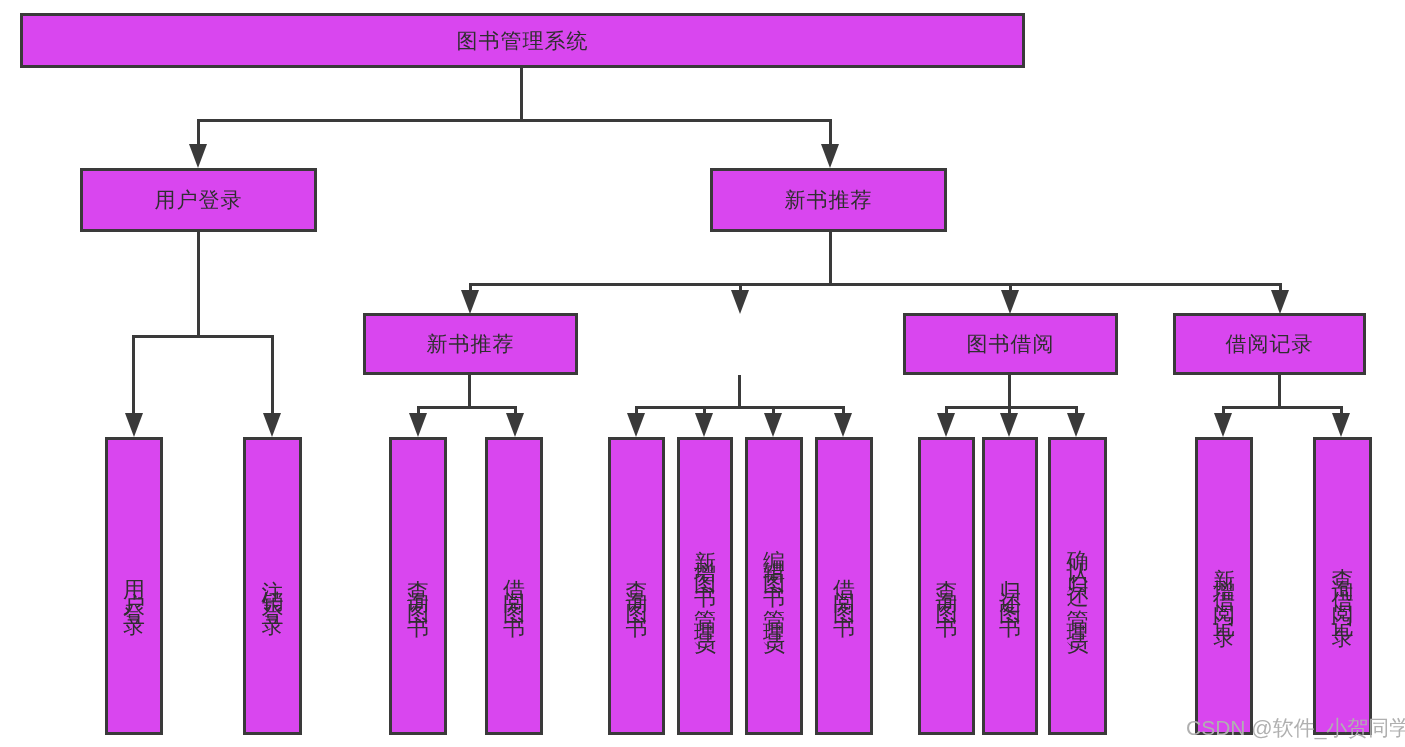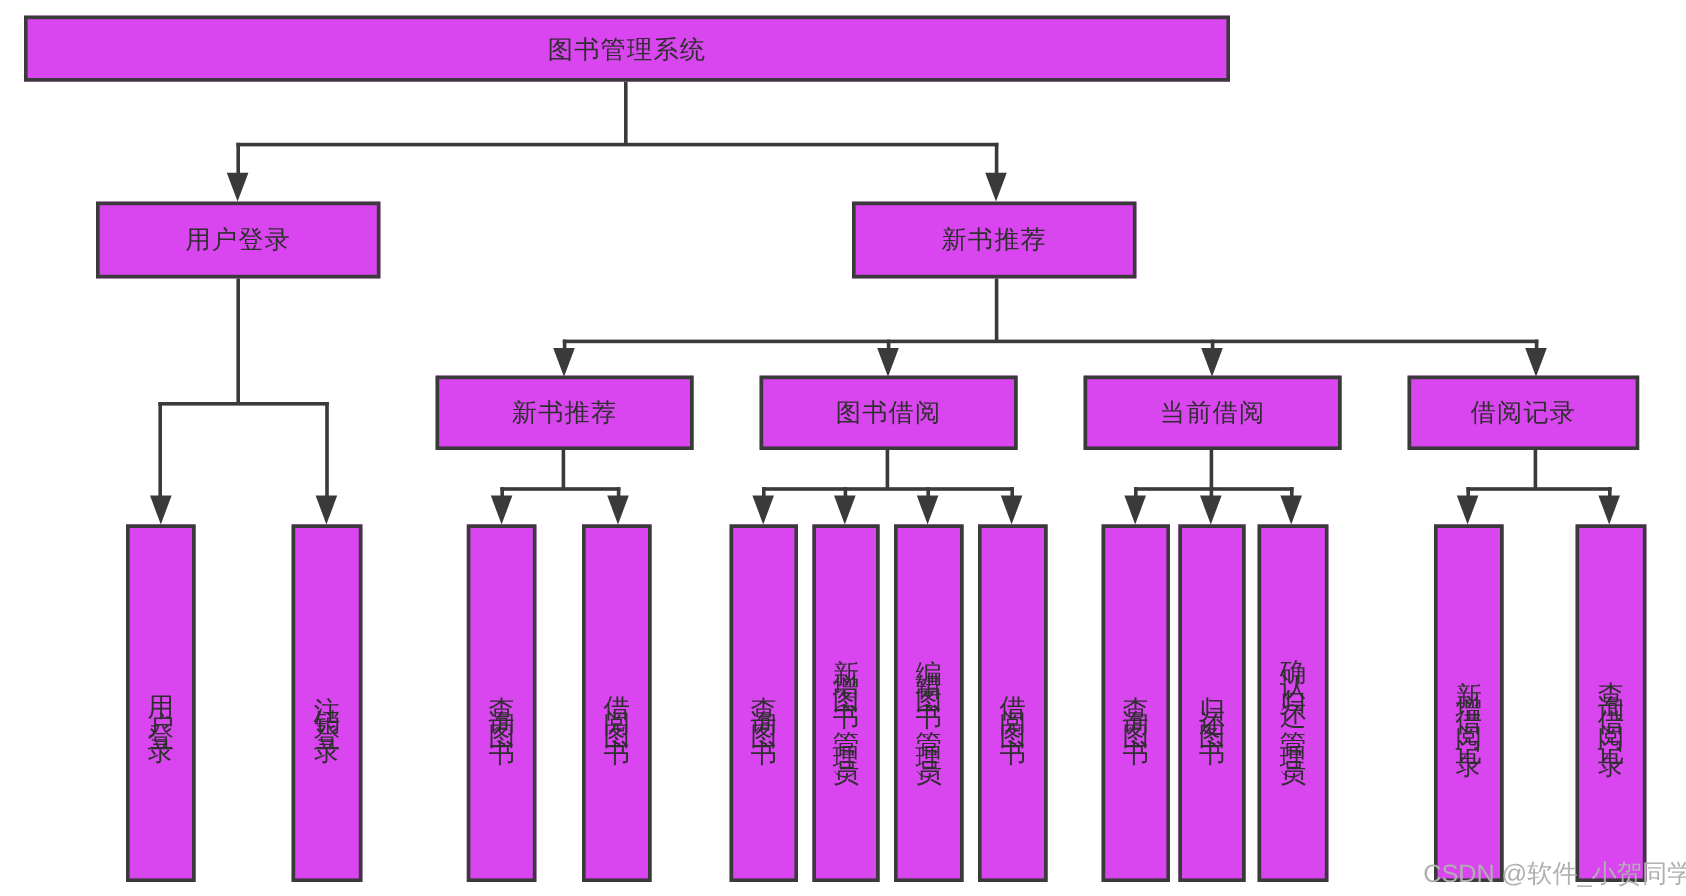--- a/index.html
+++ b/index.html
@@ -79,25 +79,22 @@
   <div class="node" style="left:80px;top:168px;width:237px;height:64px">
     <span class="hlabel">用户登录</span>
   </div>
   <div class="node" style="left:710px;top:168px;width:237px;height:64px">
     <span class="hlabel">新书推荐</span>
   </div>
 
   <div class="node" style="left:363px;top:313px;width:215px;height:62px">
     <span class="hlabel">新书推荐</span>
   </div>
-  <div class="node" style="left:633px;top:313px;width:215px;height:62px">
+  <div class="node" style="left:903px;top:313px;width:215px;height:62px">
     <span class="hlabel">图书借阅</span>
-  </div>
-  <div class="node" style="left:903px;top:313px;width:215px;height:62px">
-    <span class="hlabel">当前借阅</span>
   </div>
   <div class="node" style="left:1173px;top:313px;width:193px;height:62px">
     <span class="hlabel">借阅记录</span>
   </div>
 
   <div class="node" style="left:105px;top:437px;width:58px;height:298px">
     <span class="vtext">用户登录</span>
   </div>
   <div class="node" style="left:243px;top:437px;width:59px;height:298px">
     <span class="vtext">注销登录</span>

